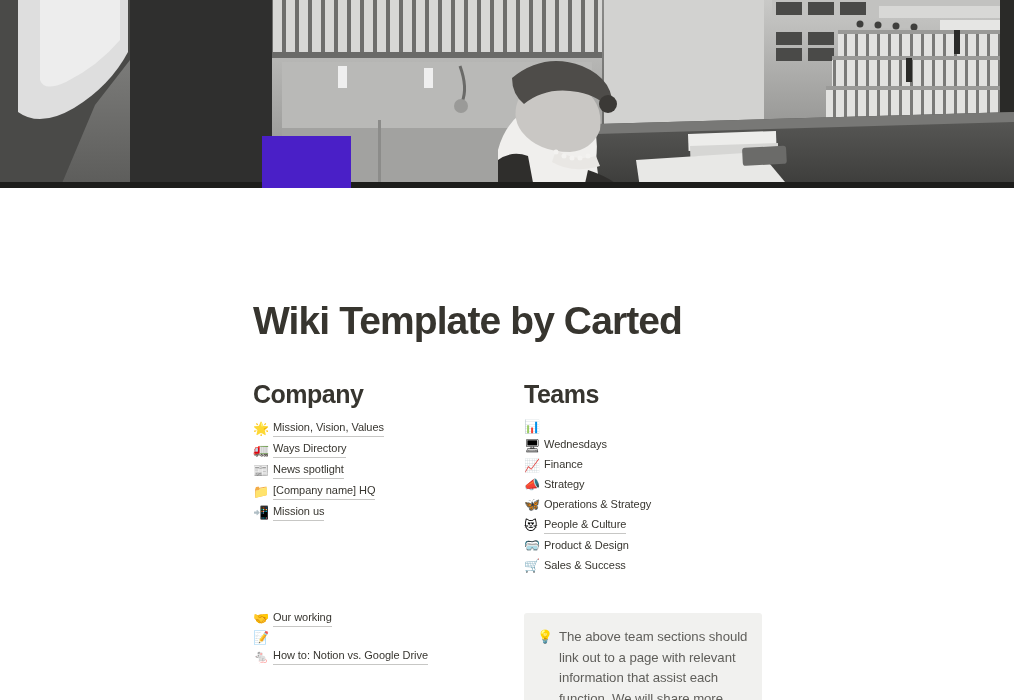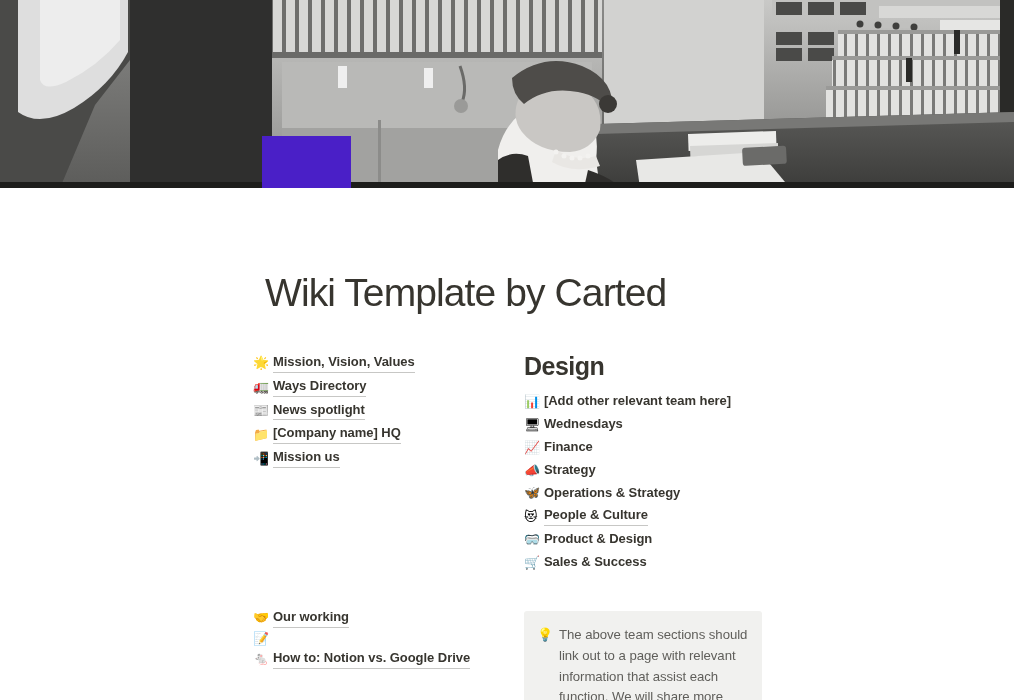--- a/index.html
+++ b/index.html
@@ -34,26 +34,26 @@
 
   
   .page {
     position: relative;
     padding-left: 253px;
     padding-top: 0;
   }
 
   .page-title {
     font-size: 39px;
-    font-weight: 400;
+    font-weight: 700;
     color: #37352f;
     letter-spacing: -0.9px;
     line-height: 1.1;
-    margin: 12px;
-    padding-top: 72px;
+    margin: 0;
+    padding-top: 112px;
   }
 
   .columns {
     display: flex;
     margin-top: 36px;
   }
   .col-left  { width: 271px; flex: none; }
   .col-right { width: 252px; flex: none; }
 
   .section-heading {
@@ -75,23 +75,23 @@
   }
   .link-emoji {
     width: 20px;
     min-width: 20px;
     font-size: 13px;
     line-height: 1;
     text-align: left;
     font-family: "DejaVu Sans", sans-serif;
   }
   .link-label {
-    font-size: 13px;
+    font-size: 11px;
     color: #37352f;
-    font-weight: 700;
+    font-weight: 400;
     letter-spacing: -0.05px;
     border-bottom: 1px solid rgba(55,53,47,0.28);
     cursor: pointer;
   }
   .link-label.plain { border-bottom: none; }
 
   
   .row2 {
     display: flex;
     margin-top: 32px;
@@ -260,20 +260,21 @@
   </div>
 </div>
 
 <div class="page">
 
   <h1 class="page-title">Wiki Template by Carted</h1>
 
   <div class="columns">
 
     <div class="col-left">
+      <h2 class="section-heading">Company</h2>
       <ul class="link-list">
         <li class="link-row">
           <span class="link-emoji">🌟</span>
           <span class="link-label">Mission, Vision, Values</span>
         </li>
         <li class="link-row">
           <span class="link-emoji">🚛</span>
           <span class="link-label">Ways Directory</span>
         </li>
         <li class="link-row">
@@ -285,25 +286,24 @@
           <span class="link-label">[Company name] HQ</span>
         </li>
         <li class="link-row">
           <span class="link-emoji">📲</span>
           <span class="link-label">Mission us</span>
         </li>
       </ul>
     </div>
 
     <div class="col-right">
-      <h2 class="section-heading">Design</h2>
+      <h2 class="section-heading">Teams</h2>
       <ul class="link-list">
         <li class="link-row">
           <span class="link-emoji">📊</span>
-          <span class="link-label plain">[Add other relevant team here]</span>
         </li>
         <li class="link-row">
           <span class="link-emoji">🖥</span>
           <span class="link-label plain">Wednesdays</span>
         </li>
         <li class="link-row">
           <span class="link-emoji">📈</span>
           <span class="link-label plain">Finance</span>
         </li>
         <li class="link-row">

